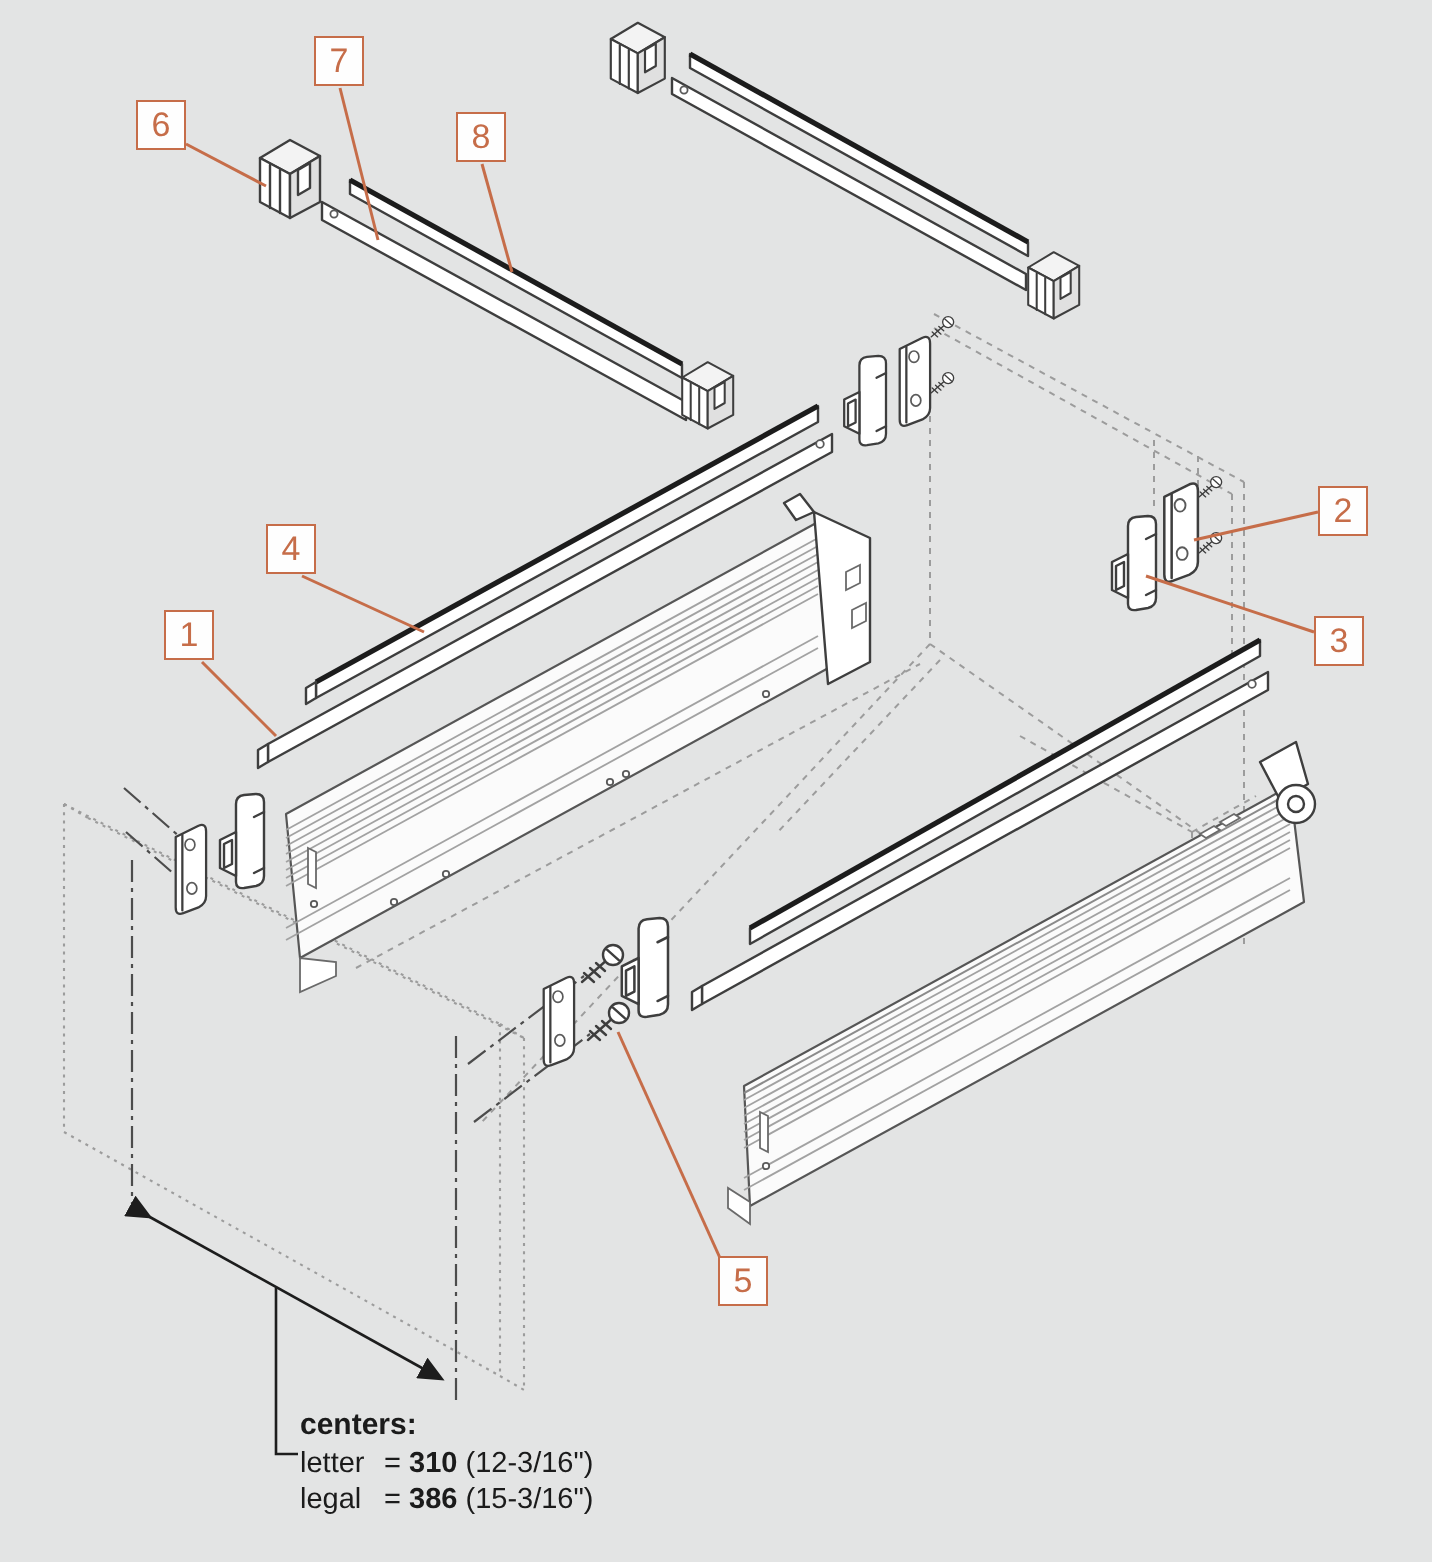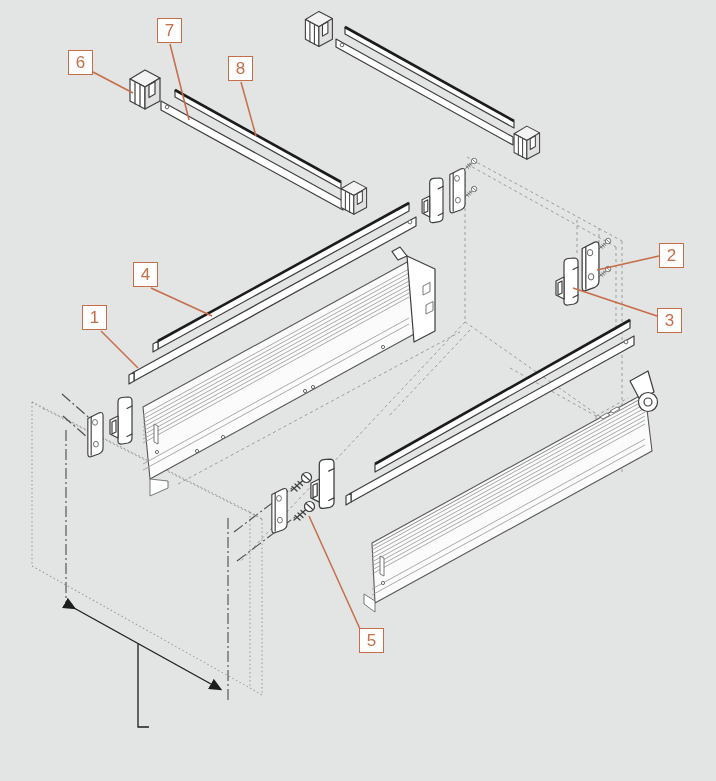--- a/index.html
+++ b/index.html
@@ -248,14 +248,23 @@
 
   <div class="callout" style="left:82px;top:305px">1</div>
   <div class="callout" style="left:659px;top:243px">2</div>
   <div class="callout" style="left:657px;top:308px">3</div>
   <div class="callout" style="left:133px;top:262px">4</div>
   <div class="callout" style="left:359px;top:628px">5</div>
   <div class="callout" style="left:68px;top:50px">6</div>
   <div class="callout" style="left:157px;top:18px">7</div>
   <div class="callout" style="left:228px;top:56px">8</div>
 
+  <div class="note">
+    <div class="title">centers:</div>
+    <div>
+      <span class="nm">letter</span><span>=</span>&nbsp;<b>310</b>&nbsp;<span>(12-3/16")</span>
+    </div>
+    <div>
+      <span class="nm">legal</span><span>=</span>&nbsp;<b>386</b>&nbsp;<span>(15-3/16")</span>
+    </div>
+  </div>
 
 </div>
 
 </body></html>

